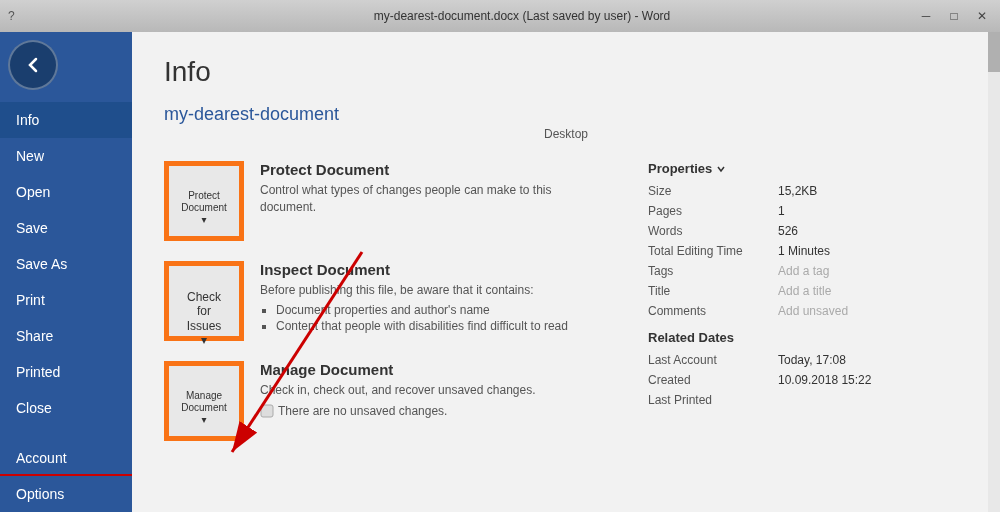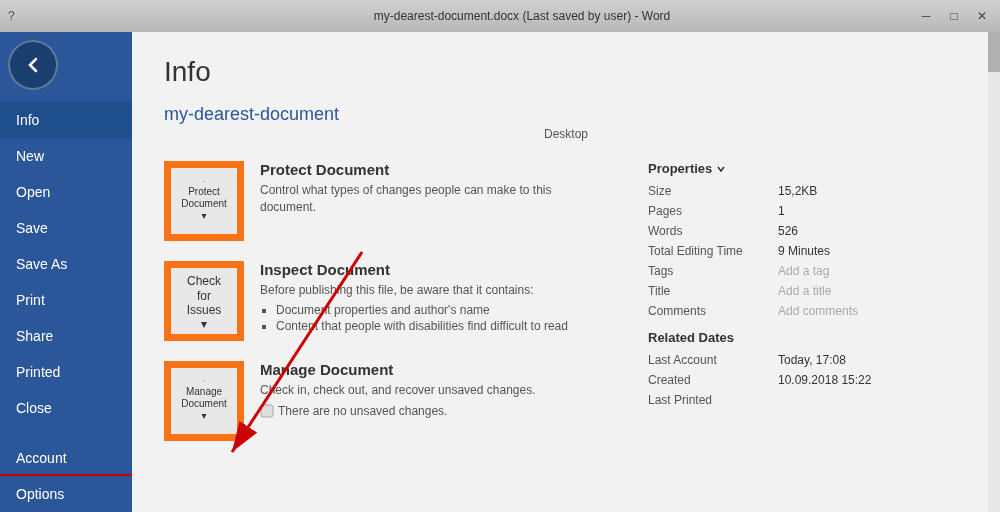--- a/index.html
+++ b/index.html
@@ -128,30 +128,30 @@
     .card {
       display: flex;
       align-items: flex-start;
       gap: 16px;
       margin-bottom: 20px;
     }
     .card-icon {
       width: 80px;
       height: 80px;
       background: #e8e8e8;
-      border: 7px solid #f97316;
+      border: 5px solid #f97316;
       display: flex;
       flex-direction: column;
       align-items: center;
-      justify-content: center;
+      justify-content: space-between;
       flex-shrink: 0;
       font-size: 11px;
       color: #333;
       text-align: center;
-      padding: 12px;
+      padding: 20px;
       cursor: pointer;
     }
     .card-icon svg {
       margin-bottom: 4px;
     }
     .card-text h3 {
       font-size: 15px;
       font-weight: 600;
       color: #333;
       margin-bottom: 4px;
@@ -369,33 +369,33 @@
           <div class="prop-row">
             <span class="prop-label">Pages</span>
             <span class="prop-value">1</span>
           </div>
           <div class="prop-row">
             <span class="prop-label">Words</span>
             <span class="prop-value">526</span>
           </div>
           <div class="prop-row">
             <span class="prop-label">Total Editing Time</span>
-            <span class="prop-value">9 Minutes</span>
+            <span class="prop-value">1 Minutes</span>
           </div>
           <div class="prop-row">
             <span class="prop-label">Tags</span>
             <span class="prop-value muted" style="cursor:pointer;">Add a tag</span>
           </div>
           <div class="prop-row">
             <span class="prop-label">Title</span>
             <span class="prop-value muted" style="cursor:pointer;">Add a title</span>
           </div>
           <div class="prop-row">
             <span class="prop-label">Comments</span>
-            <span class="prop-value muted" style="cursor:pointer;">Add comments</span>
+            <span class="prop-value muted" style="cursor:pointer;">Add unsaved</span>
           </div>
 
           <div class="section-title">Related Dates</div>
 
           <div class="prop-row">
             <span class="prop-label">Last Account</span>
             <span class="prop-value">Today, 17:08</span>
           </div>
           <div class="prop-row">
             <span class="prop-label">Created</span>

